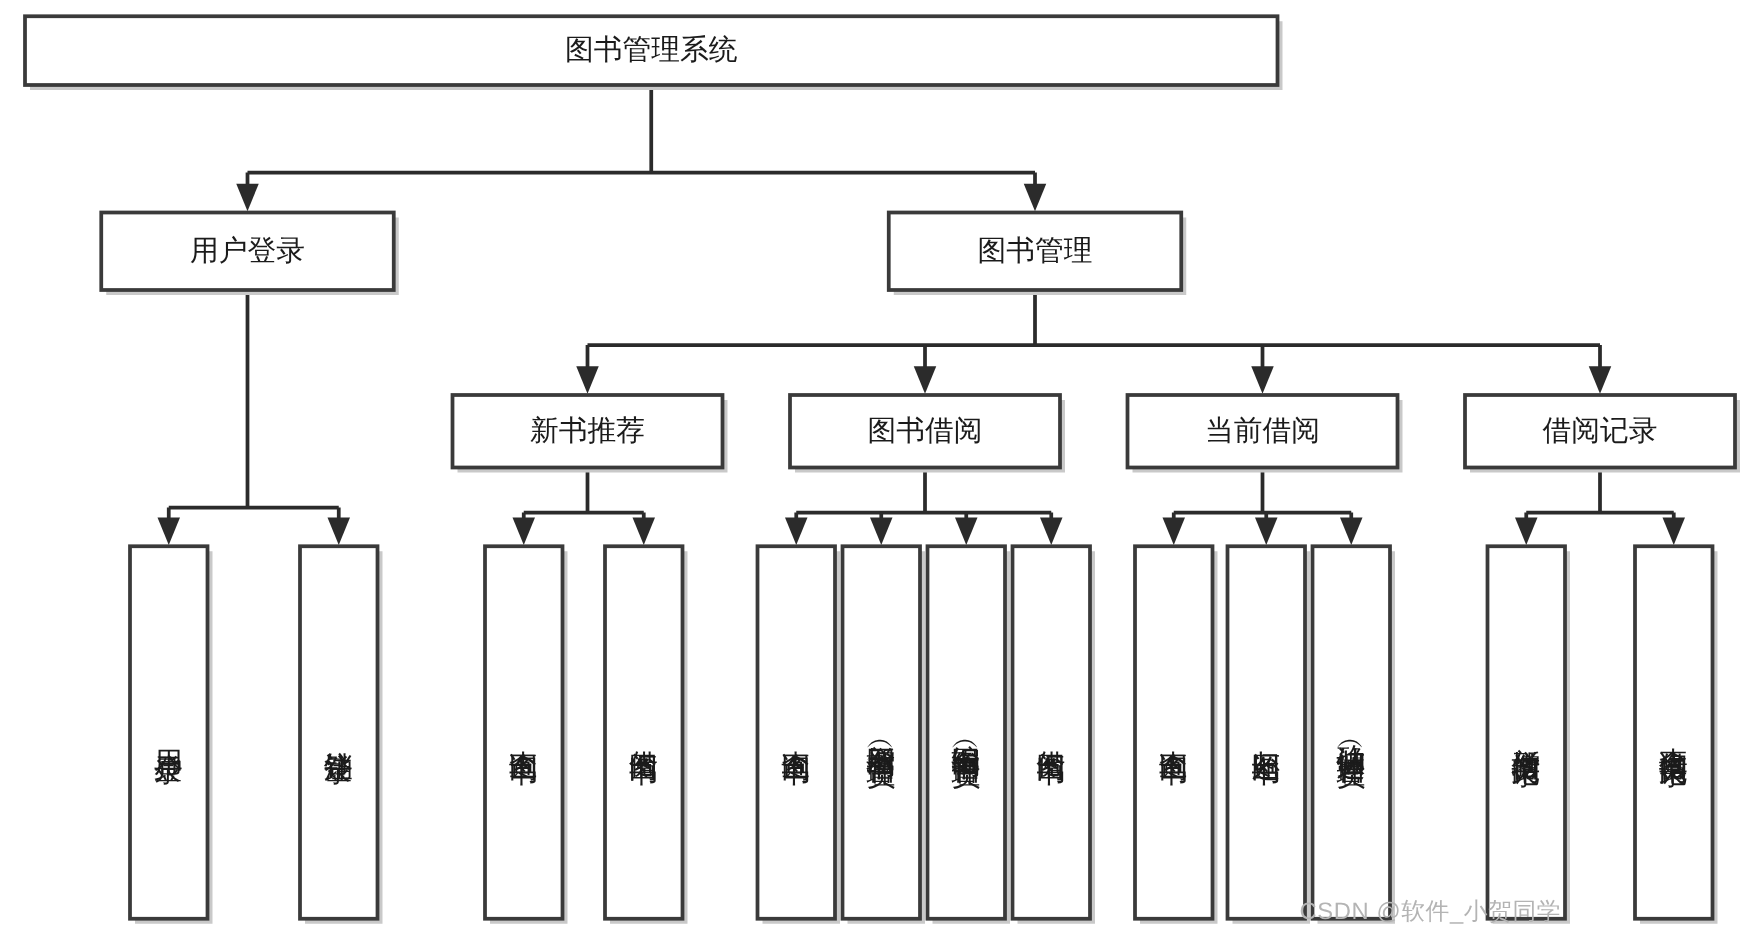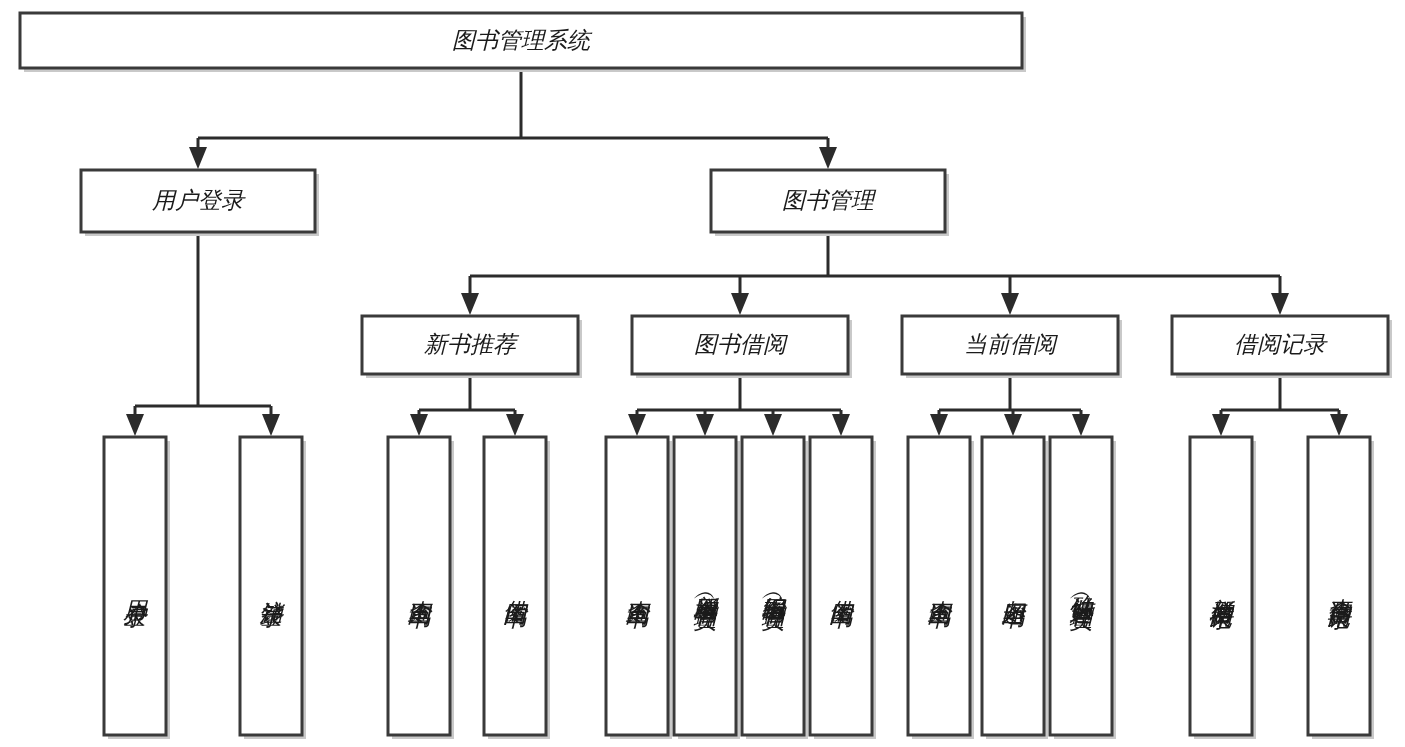--- a/index.html
+++ b/index.html
@@ -13,21 +13,20 @@
     font-family: "Liberation Sans", "DejaVu Sans", sans-serif;
     overflow: hidden;
     position: relative;
   }
   #diagram-root {
     position: absolute;
     left: 0;
     top: 0;
     width: 1259px;
     height: 747px;
-    font-style: italic;
   }
   svg#tree-svg {
     display: block;
     width: 1405px;
     height: 747px;
   }
   .node-box {
     fill: #ffffff;
     stroke: #3a3a3a;
     stroke-width: 3;
@@ -230,14 +229,15 @@
         <div class="leaf-label">确认归还（管理员）</div>
       </div>
       <div class="leaf-label-wrap" style="left: 1190px; top: 437px; width: 62px; height: 298px;">
         <div class="leaf-label">新增借阅记录</div>
       </div>
       <div class="leaf-label-wrap" style="left: 1308px; top: 437px; width: 62px; height: 298px;">
         <div class="leaf-label">查询借阅记录</div>
       </div>
     </div>
 
+  <div class="watermark">CSDN @软件_小贺同学</div>
 
 </div>
 
 </body></html>

